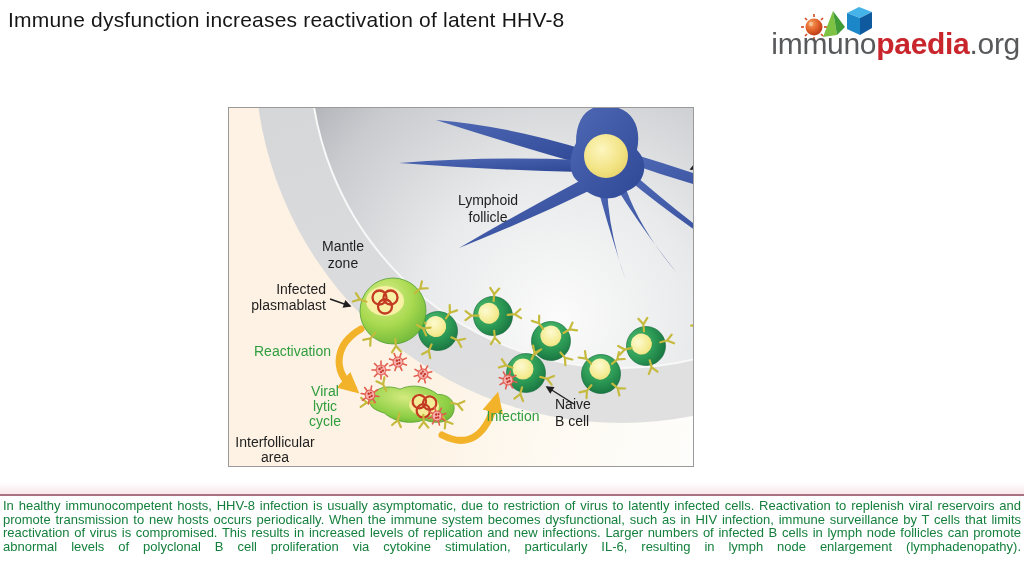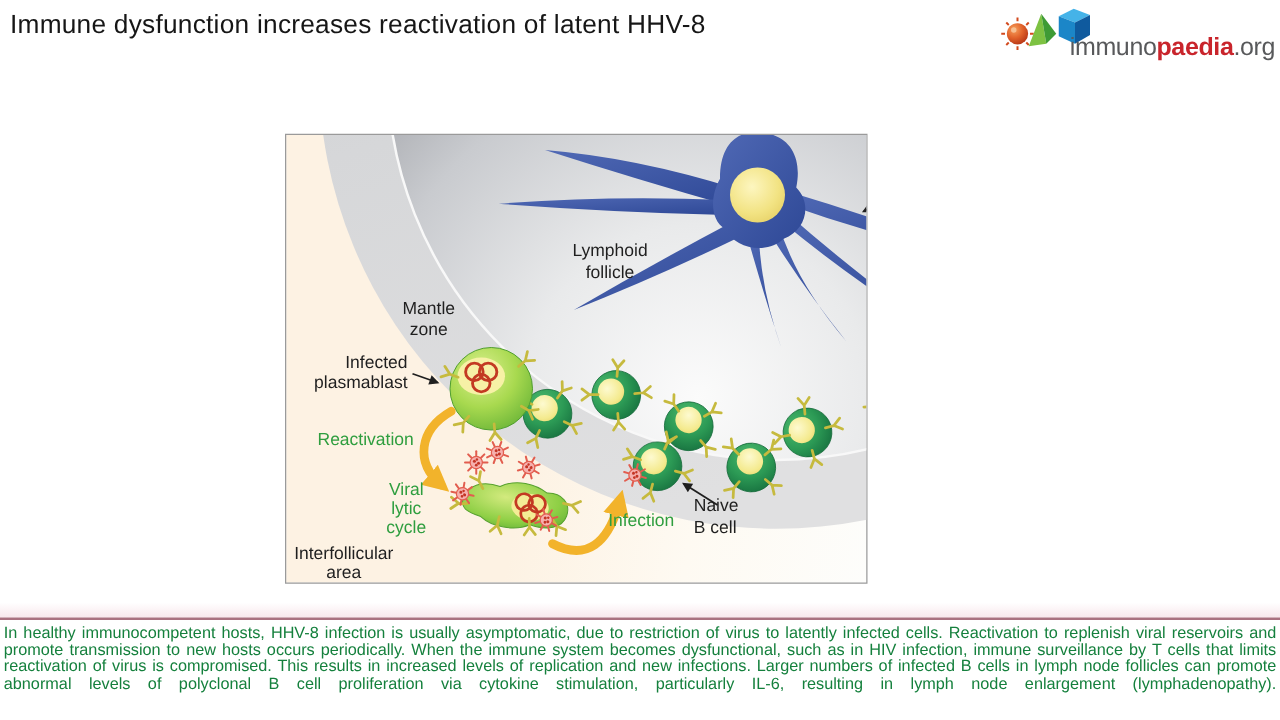--- a/index.html
+++ b/index.html
@@ -3,21 +3,21 @@
 <meta charset="utf-8">
 <style>
   html,body{margin:0;padding:0;}
   body{
     width:1024px;height:576px;position:relative;background:#ffffff;
     font-family:"Liberation Sans", sans-serif;overflow:hidden;
   }
   .page-title{
     position:absolute;left:8px;top:8px;font-size:21px;color:#161616;letter-spacing:0.2px;
   }
-  .logo{position:absolute;right:4px;top:27px;font-size:20px;letter-spacing:-0.3px;}
+  .logo{position:absolute;right:4px;top:27px;font-size:30px;letter-spacing:-0.3px;}
   .logo .p1{color:#58595b;}
   .logo .p2{color:#c9252c;font-weight:bold;}
   .logo .p3{color:#58595b;}
   .logo-icons{position:absolute;left:797px;top:4px;}
   .panel{
     position:absolute;left:228px;top:107px;width:466px;height:360px;
     border:1px solid #9a9a9a;box-sizing:border-box;overflow:hidden;
     background:linear-gradient(100deg,#fdf2e3 0%,#fdf2e3 45%,#fefaf2 72%,#fdfdfb 100%);
   }
   .sep-band{position:absolute;left:0;top:482px;width:1024px;height:12px;

